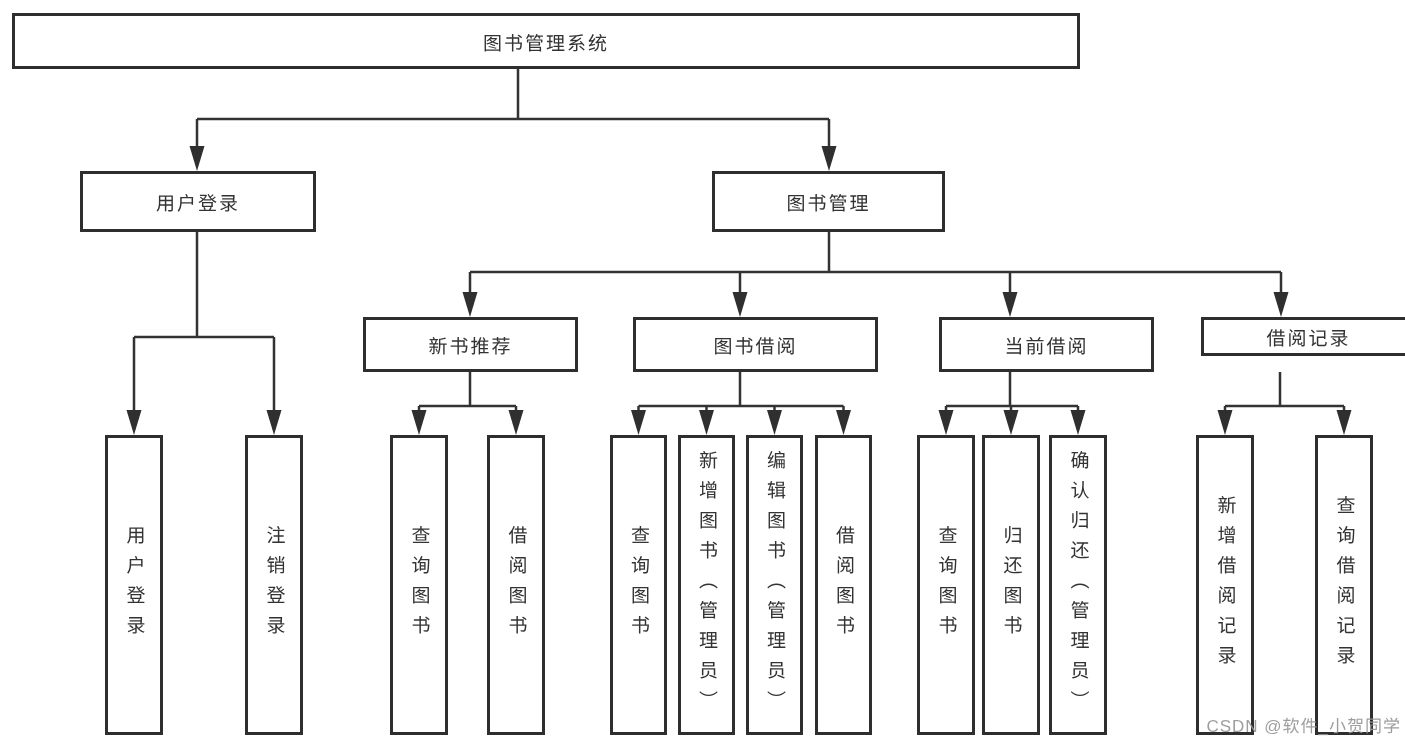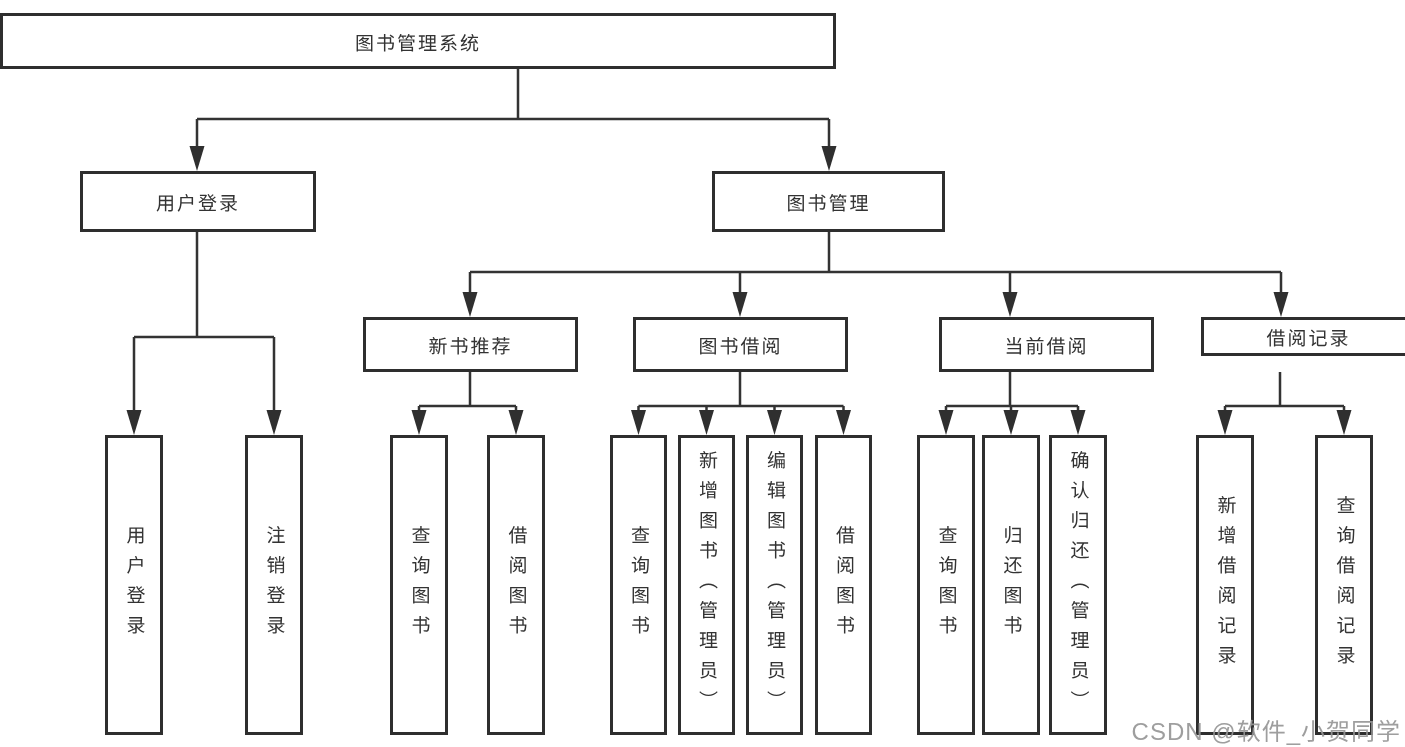--- a/index.html
+++ b/index.html
@@ -43,21 +43,21 @@
     text-orientation: mixed;
     letter-spacing: 11px;
     line-height: 1;
     white-space: nowrap;
   }
   #watermark {
     position: absolute;
     right: 4px;
     top: 712px;
     z-index: 3;
-    font-size: 24px;
+    font-size: 17px;
     color: rgba(150, 150, 150, 0.92);
     letter-spacing: 1px;
     white-space: nowrap;
   }
 </style>
 </head>
 <body>
 
 <div id="canvas">
 
@@ -86,27 +86,27 @@
       <polygon points="767,410 782,410 774.5,435"></polygon>
       <polygon points="836,410 851,410 843.5,435"></polygon>
       <polygon points="938.5,410 953.5,410 946,435"></polygon>
       <polygon points="1003.5,410 1018.5,410 1011,435"></polygon>
       <polygon points="1070.5,410 1085.5,410 1078,435"></polygon>
       <polygon points="1217.5,410 1232.5,410 1225,435"></polygon>
       <polygon points="1336.5,410 1351.5,410 1344,435"></polygon>
     </g>
   </svg>
 
-  <div class="node" style="left:0; top:13px; width:836px; height:56px;">图书管理系统</div>
+  <div class="node" style="left:12px; top:13px; width:1068px; height:56px;">图书管理系统</div>
 
   <div class="node" style="left:80px; top:171px; width:236px; height:61px;">用户登录</div>
   <div class="node" style="left:363px; top:317px; width:215px; height:55px;">新书推荐</div>
 
   <div class="node" style="left:712px; top:171px; width:233px; height:61px;">图书管理</div>
-  <div class="node" style="left:633px; top:317px; width:215px; height:55px;">图书借阅</div>
+  <div class="node" style="left:633px; top:317px; width:245px; height:55px;">图书借阅</div>
   <div class="node" style="left:903px; top:317px; width:215px; height:55px;margin-left:36px;">当前借阅</div>
   <div class="node" style="left:1173px; top:317px; width:215px; height:39px;margin-left:28px;">借阅记录</div>
 
   <div class="node leaf" style="left:105px; top:435px; width:58px; height:300px;">
     <span>用户登录</span>
   </div>
   <div class="node leaf" style="left:245px; top:435px; width:58px; height:300px;">
     <span>注销登录</span>
   </div>
 

